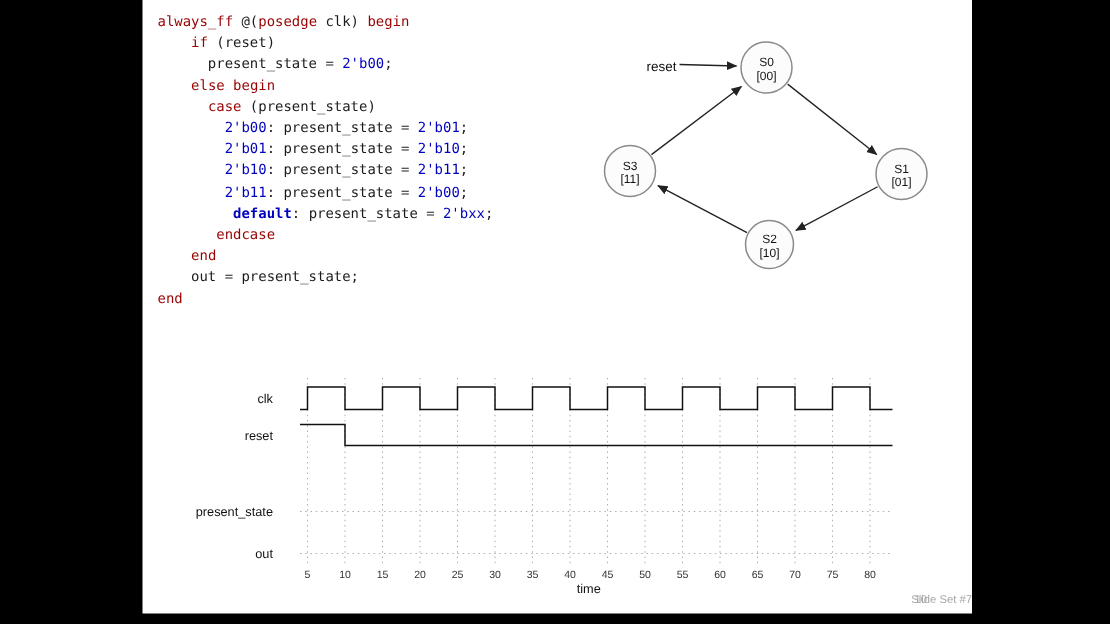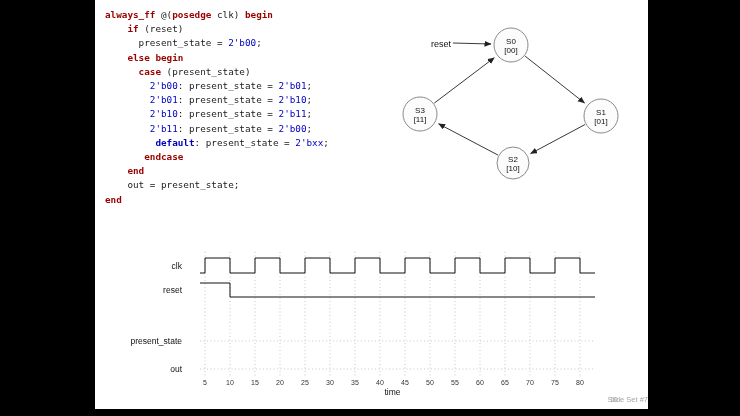--- a/index.html
+++ b/index.html
@@ -14,21 +14,21 @@
     position:absolute; left:95px; top:0; width:553px; height:409px;
     background:#ffffff;
   }
   
   .code {
     position:absolute; left:10px; top:8px;
     font-family:"DejaVu Sans Mono", monospace;
     font-size:9.3px; line-height:14.2px;
     white-space:pre; color:#1a1a1a;
   }
-  .code .kw   { color:#990000; font-weight:bold; }
+  .code .kw   { color:#990000; font-weight:normal; }
   .code .kw2  { color:#0000c0; font-weight:bold;margin-top:24px; }
   .code .num  { color:#0000c0;margin-top:48px; }
   .code .plain{ color:#1a1a1a; }
   
   svg.fsm    { position:absolute; left:300px; top:22px; }
   .state-circle { fill:#fcfcfc; stroke:#8a8a8a; stroke-width:1; }
   .state-label, .state-sub { font-size:8px; text-anchor:middle; fill:#111;
     font-family:"Liberation Sans", sans-serif; }
   .edge { stroke:#222; stroke-width:0.9; }
   .reset-label { font-size:9px; text-anchor:end; fill:#111;

